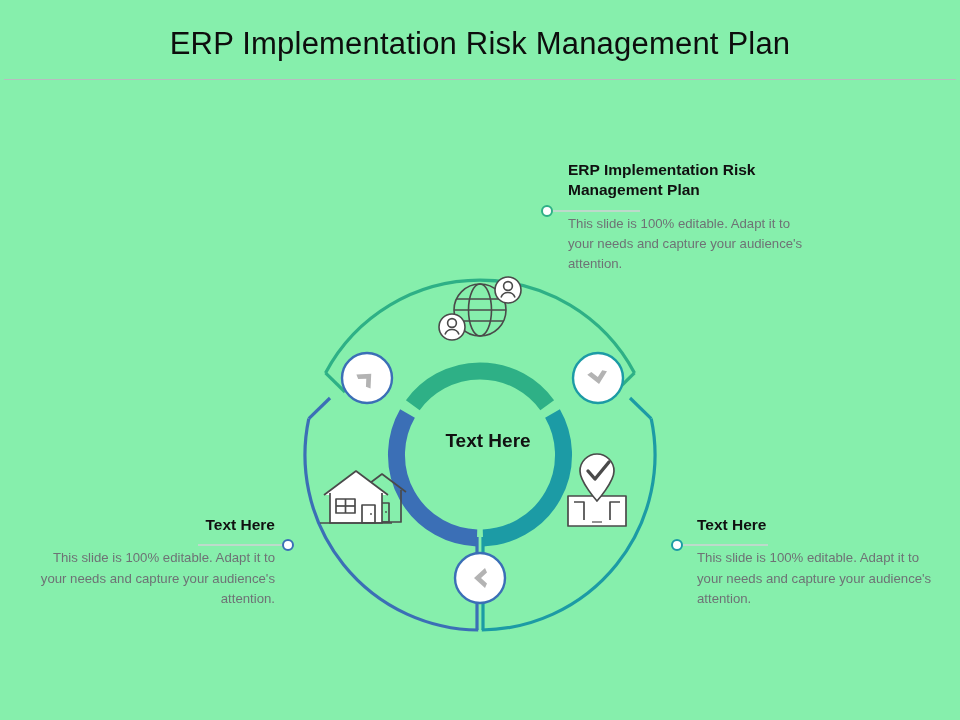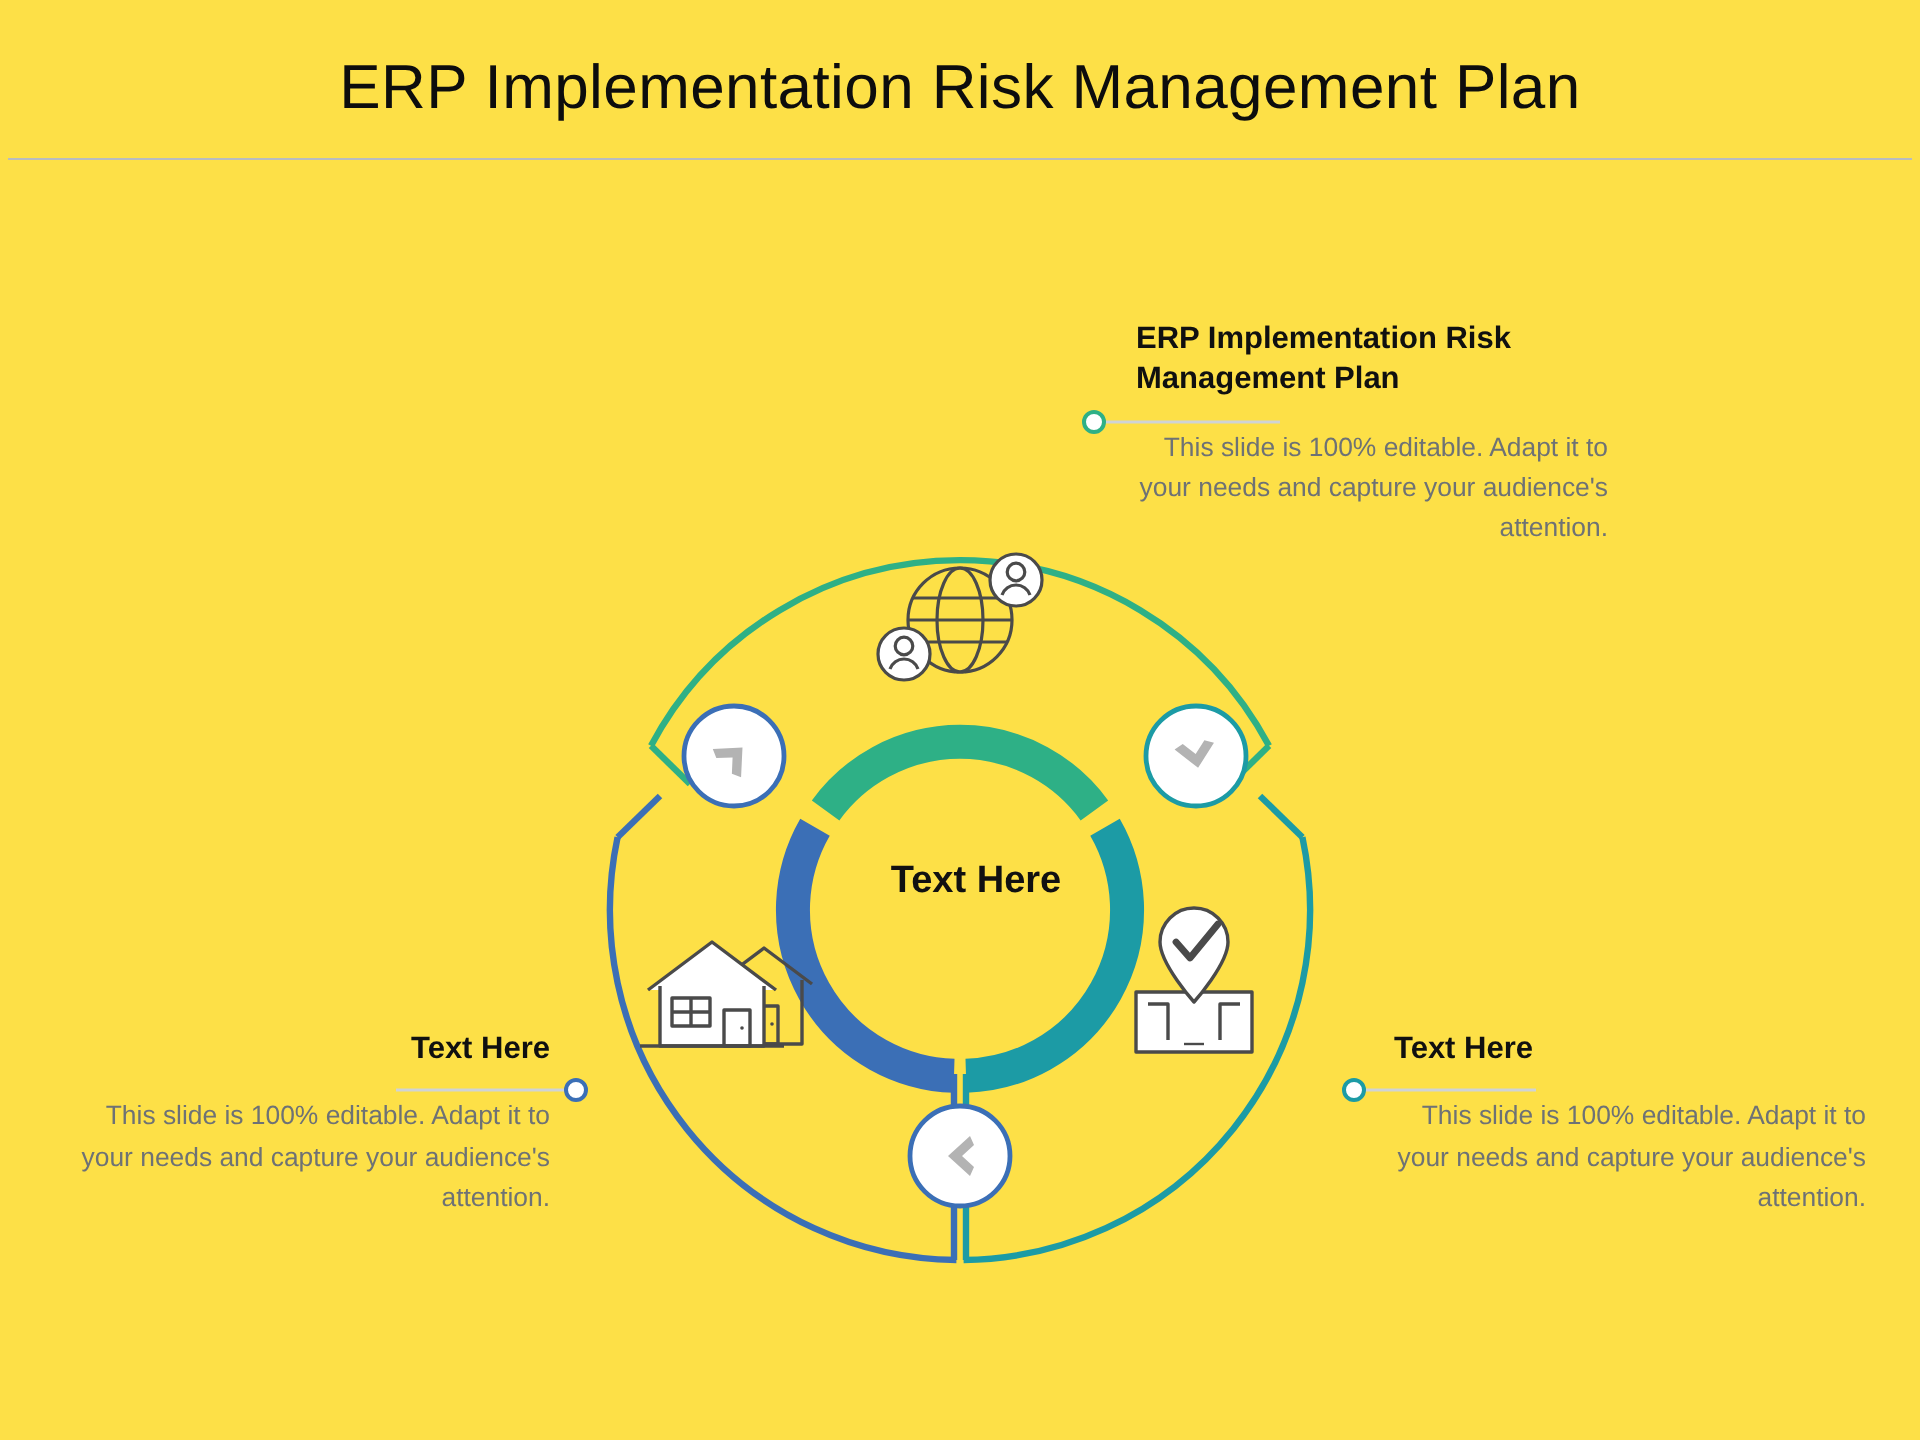--- a/index.html
+++ b/index.html
@@ -10,21 +10,21 @@
   body {
     width: 960px;
     height: 720px;
     font-family: "Liberation Sans", sans-serif;
     overflow: hidden;
     position: relative;
   }
   .slide {
     position: absolute;
     inset: 0;
-    background: #fde047;
+    background: #86efac;
   }
   .slide-title {
     position: absolute;
     left: 0;
     right: 0;
     top: 26px;
     text-align: center;
     font-size: 31px;
     font-weight: 400;
     color: #0d0d0d;
@@ -68,21 +68,20 @@
     line-height: 1.32;
     margin: 0 0 13px 0;
     font-family: "Liberation Sans", sans-serif;
   }
   .callout .c-body {
     font-size: 13.2px;
     color: #6e7275;
     line-height: 1.52;
     margin: 0;
     font-family: "Liberation Sans", sans-serif;
-    text-align: right;
   }
   .callout-tr { left: 568px; top: 160px; text-align: left; }
   .callout-br { left: 697px; top: 515px; text-align: left; }
   .callout-l  { left: 35px;  top: 515px; width: 240px; text-align: right; }
 </style>
 </head>
 <body>
 
 <div class="slide">
 

